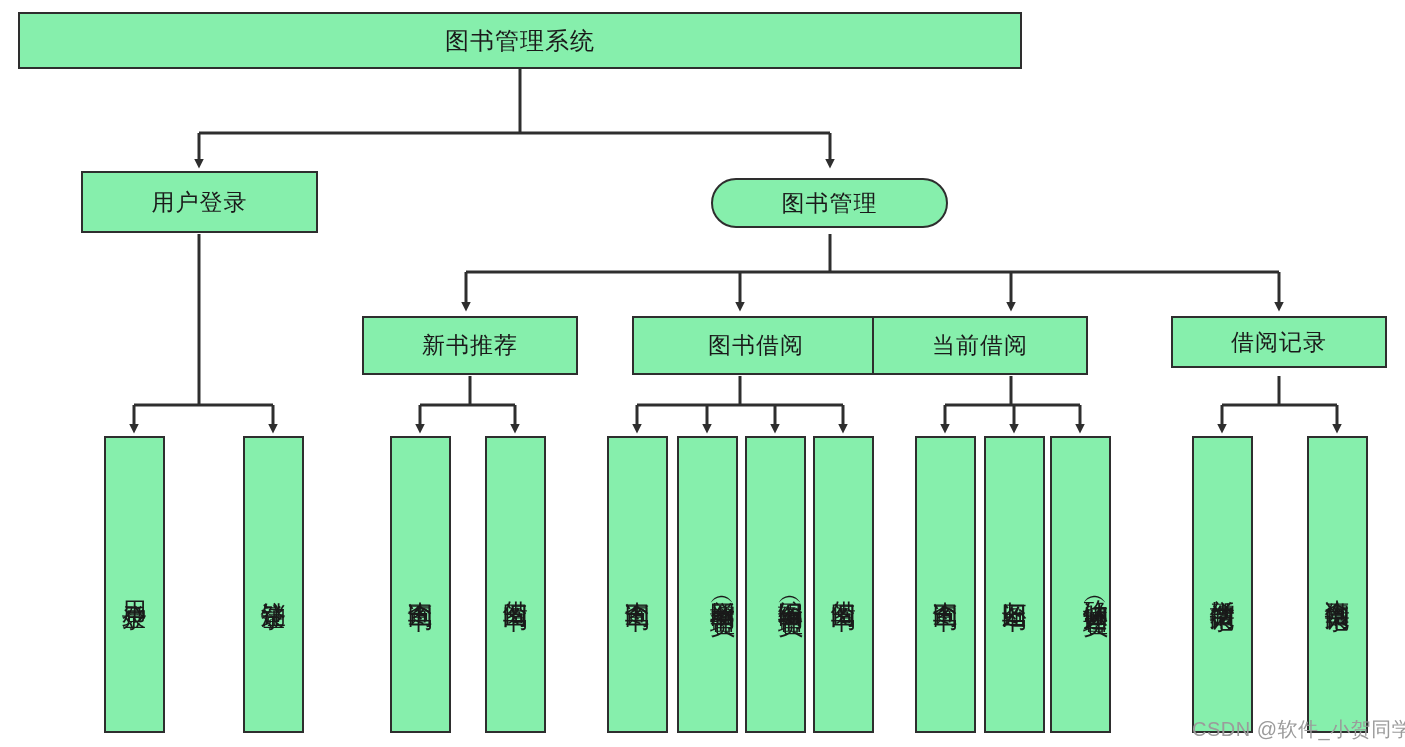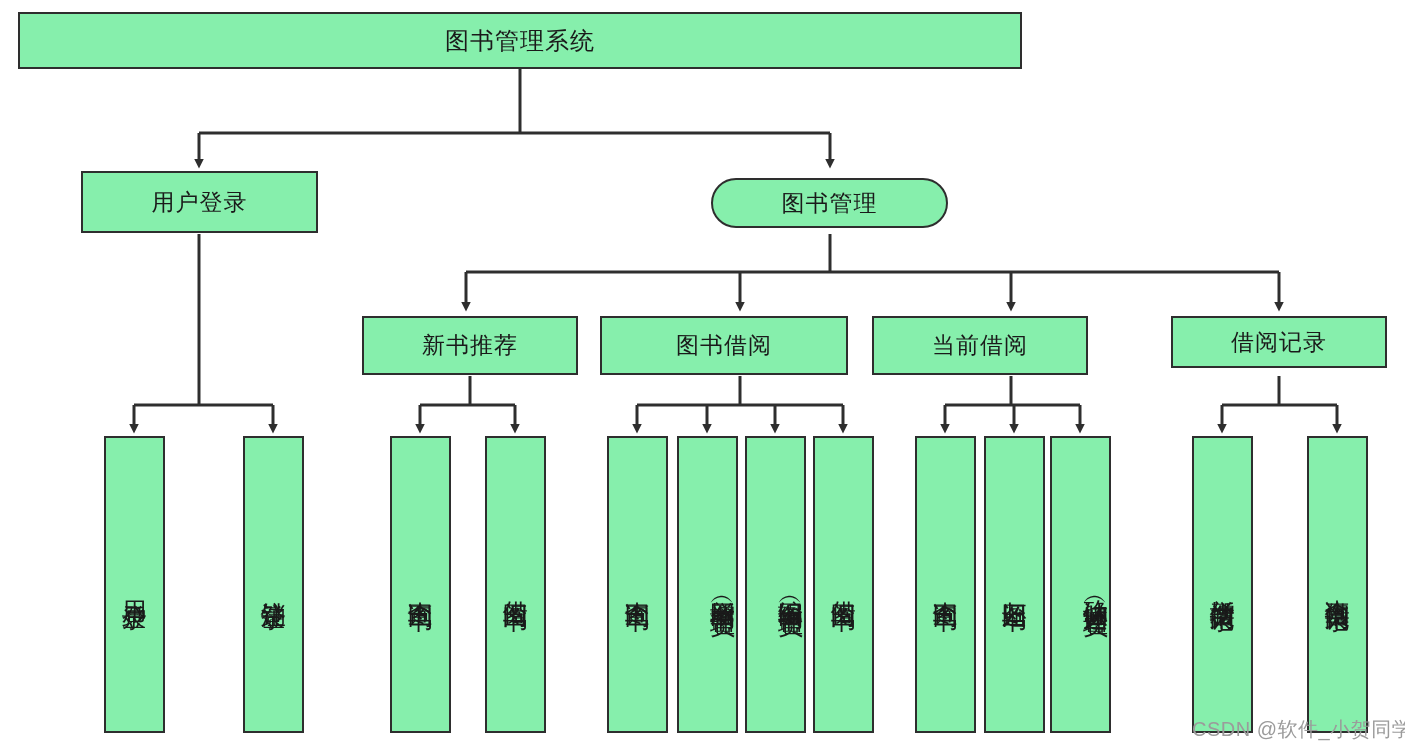--- a/index.html
+++ b/index.html
@@ -133,21 +133,21 @@
   <div class="node node-h" style="left:81px; top:171px; width:237px; height:62px;">
     <span>用户登录</span>
   </div>
   <div class="node node-h" style="left:711px; top:178px; width:237px; height:50px;border-radius:26px;">
     <span>图书管理</span>
   </div>
 
   <div class="node node-h" style="left:362px; top:316px; width:216px; height:59px;">
     <span>新书推荐</span>
   </div>
-  <div class="node node-h" style="left:600px; top:316px; width:248px; height:59px;">
+  <div class="node node-h" style="left:632px; top:316px; width:248px; height:59px;">
     <span>图书借阅</span>
   </div>
   <div class="node node-h" style="left:872px; top:316px; width:216px; height:59px;">
     <span>当前借阅</span>
   </div>
   <div class="node node-h" style="left:1171px; top:316px; width:216px; height:52px;">
     <span>借阅记录</span>
   </div>
 
   <div class="node node-v anchor-mid" style="left:104px; top:436px; width:61px; height:297px;">

